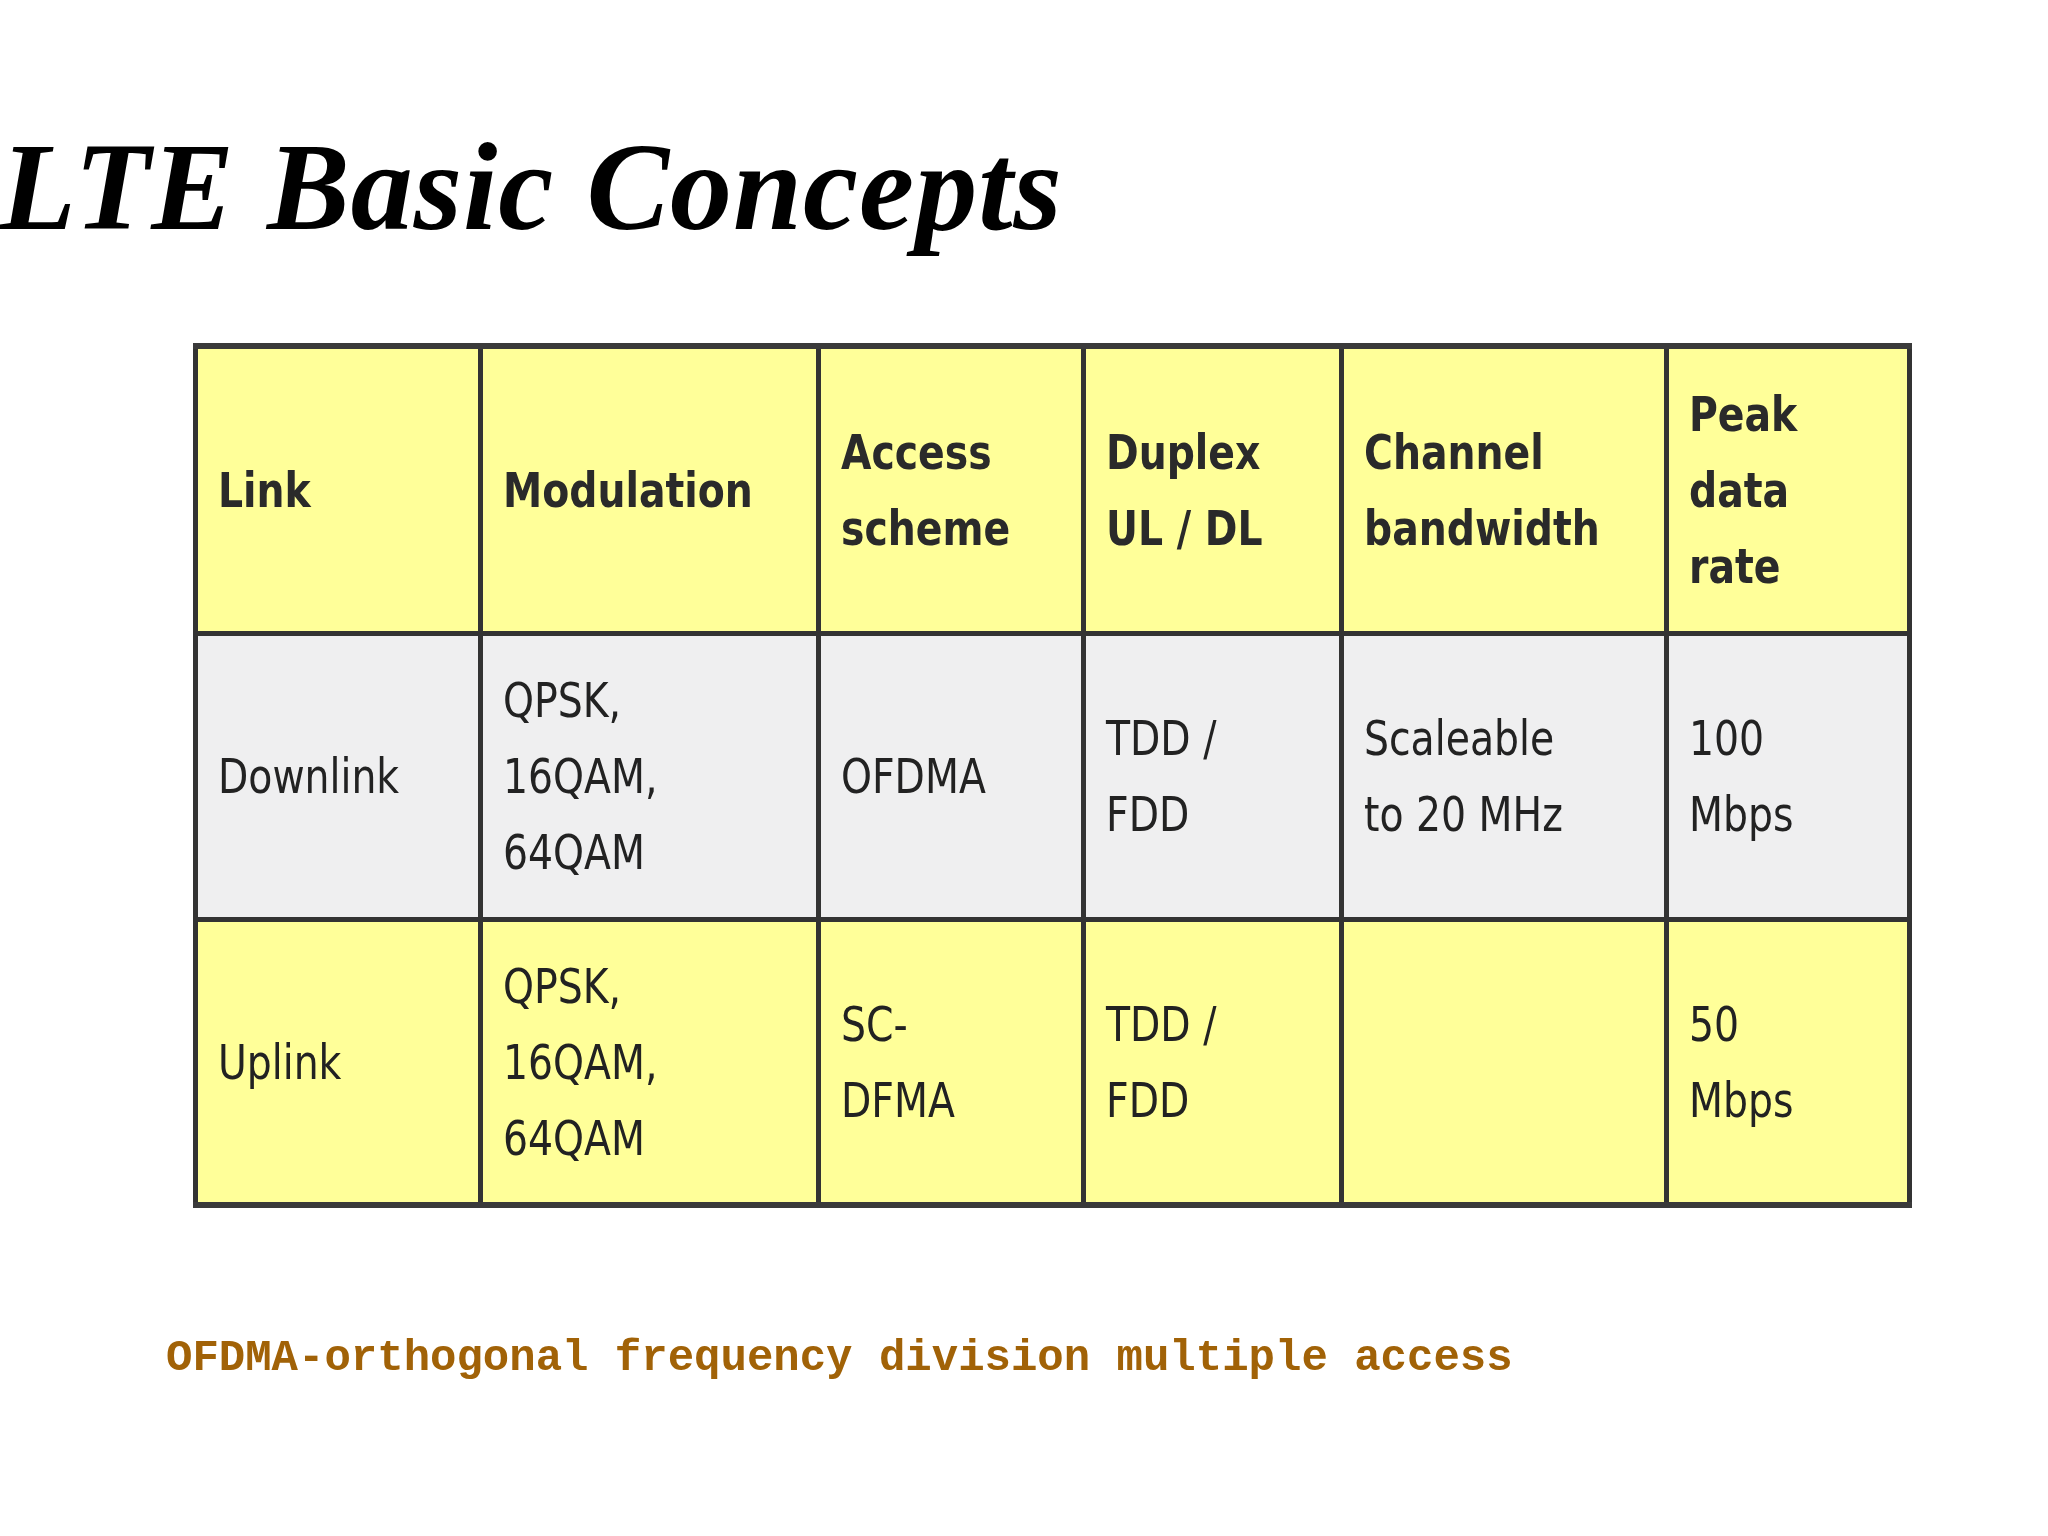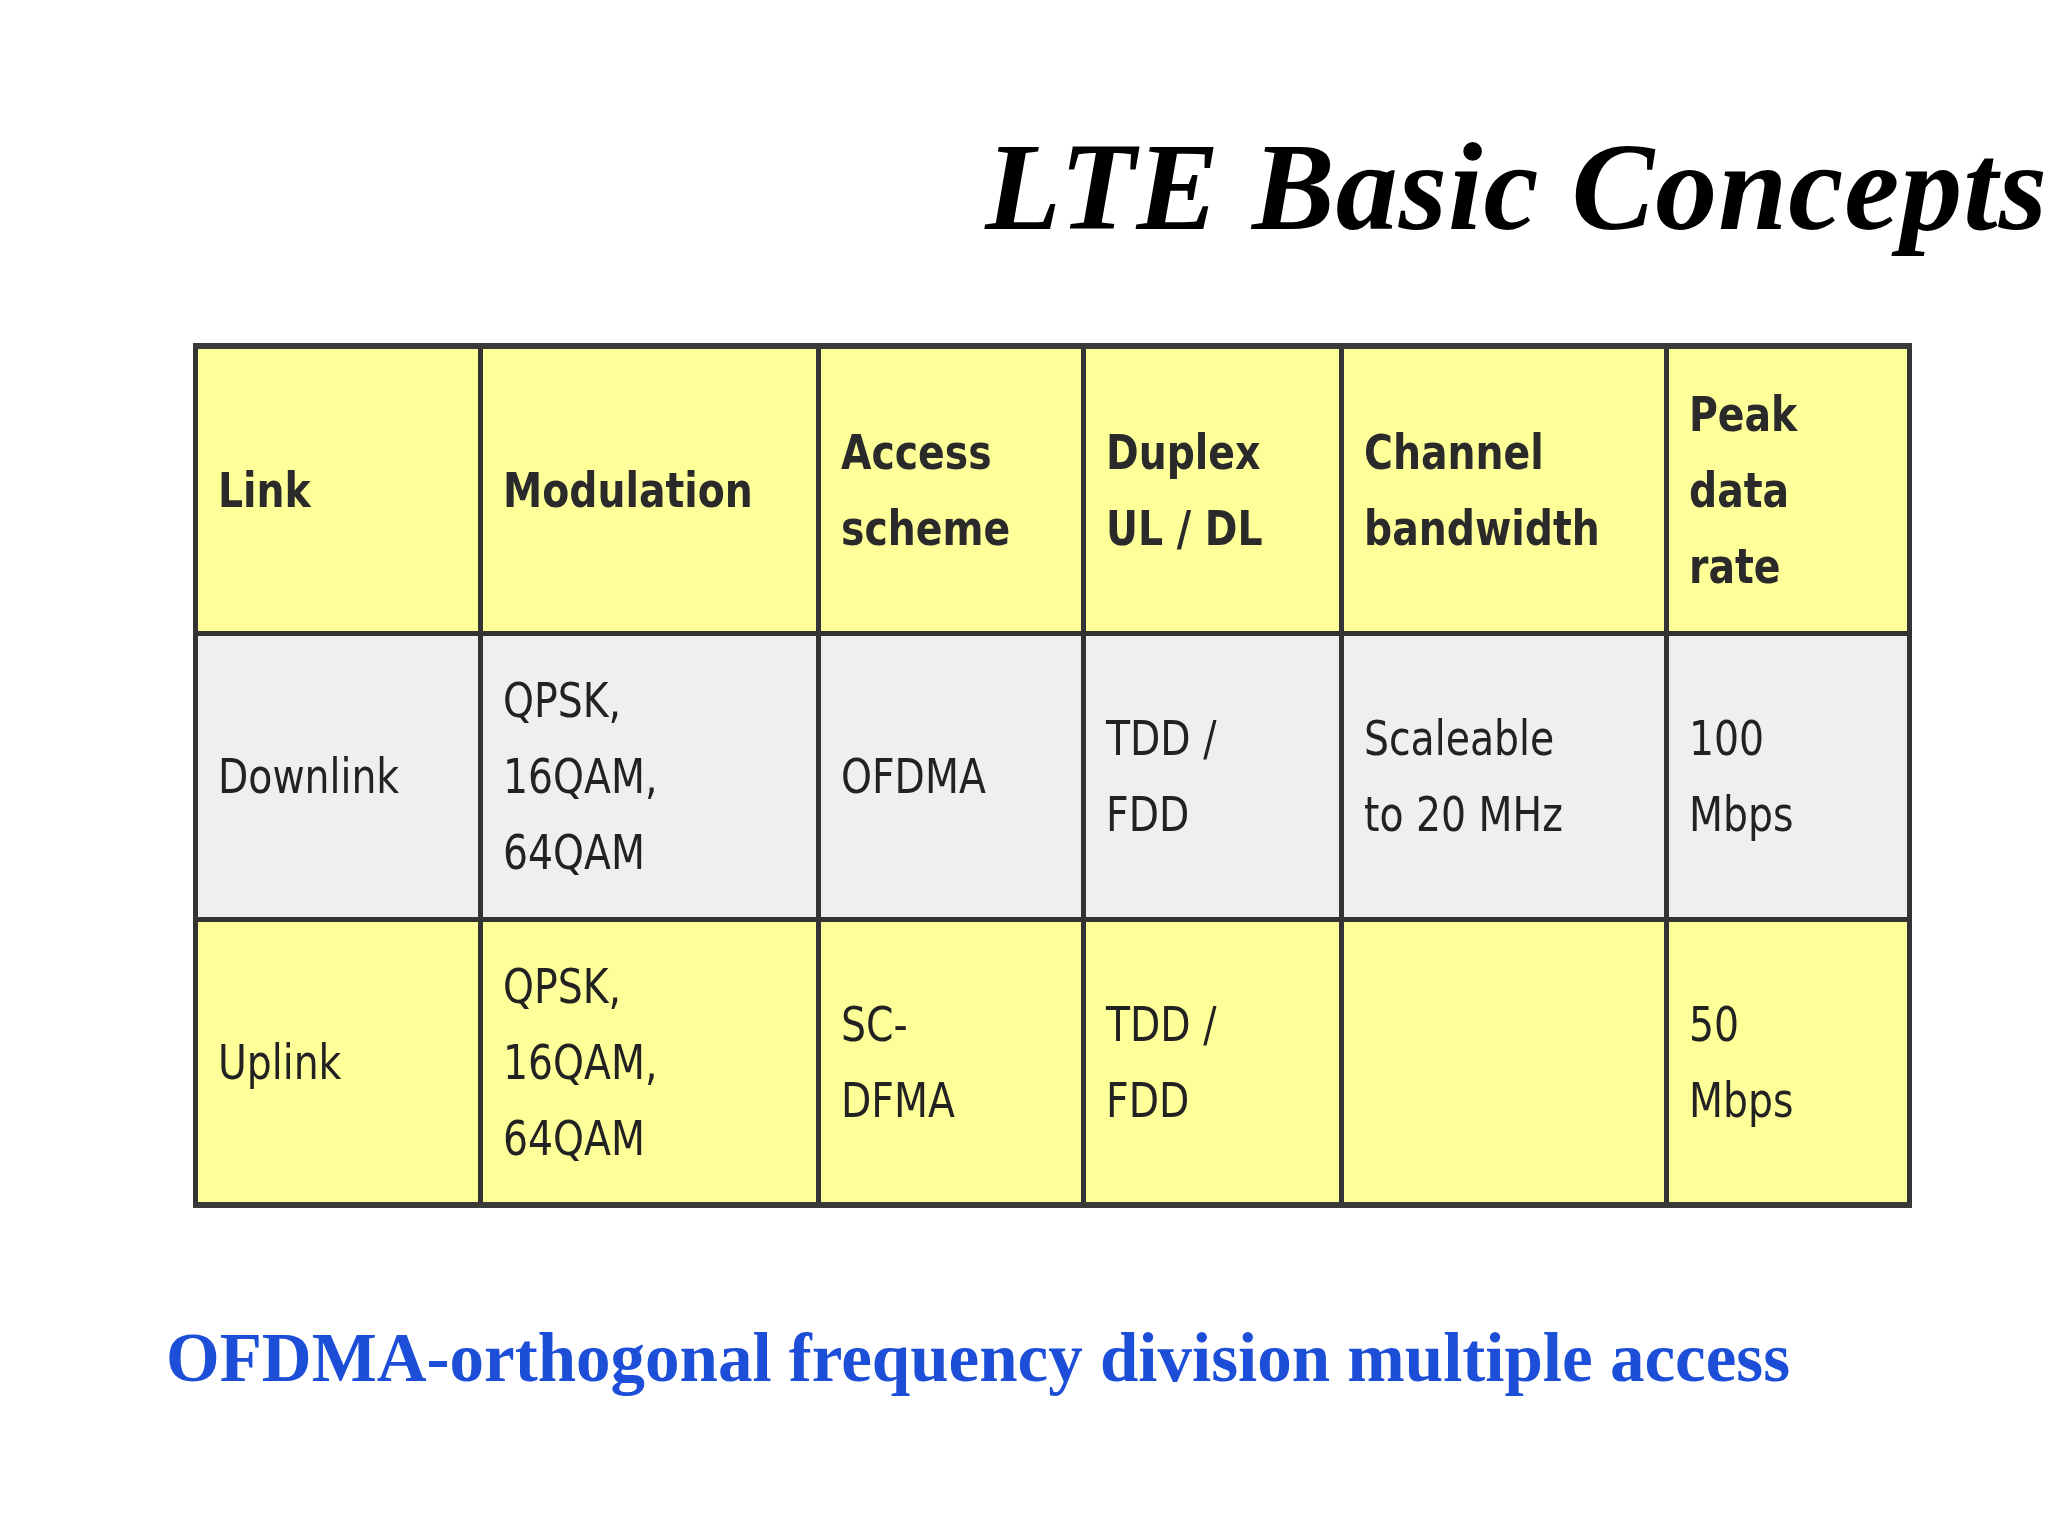--- a/index.html
+++ b/index.html
@@ -2,21 +2,21 @@
 <html><head>
 <meta charset="utf-8">
 <style>
   html, body { margin: 0; padding: 0; }
   body {
     width: 2048px; height: 1536px; background: #ffffff;
     position: relative; overflow: hidden;
   }
   .title {
     position: absolute; left: 0; width: 2048px; top: 118px;
-    text-align: right;
+    text-align: left;
     font-family: "Liberation Serif", "DejaVu Serif", serif;
     font-style: italic; font-weight: bold;
     font-size: 124px; line-height: 140px; color: #000000;
     letter-spacing: 1px;
   }
   .tbl {
     position: absolute; left: 193px; top: 343px;
     width: 1714px; height: 859px;
     border-collapse: collapse;
     table-layout: fixed;
@@ -33,22 +33,22 @@
     font-size: 48px; line-height: 76px;
     color: #222222;
     transform-origin: left center;
   }
   .tbl tr.hdr td { background: #ffff99; font-weight: bold; color: #2a2a2a; }
   .tbl tr.dl td { background: #efeff0; }
   .tbl tr.ul td { background: #ffff99; }
   .cell-text { display: inline-block; transform: scaleX(0.82); transform-origin: left center; white-space: pre-line; }
   .footer {
     position: absolute; left: 166px; top: 1318px;
-    font-family: Liberation Serif, serif;
-    font-weight: bold; font-size: 69px; line-height: 80px; color: #1d4ed8;
+    font-family: Liberation Mono, monospace;
+    font-weight: bold; font-size: 44px; line-height: 80px; color: #a16207;
   }
   .footer div { white-space: nowrap; }
 </style>
 </head>
 <body>
 
 <div class="title">LTE Basic Concepts</div>
 
 <table class="tbl">
   <colgroup>

